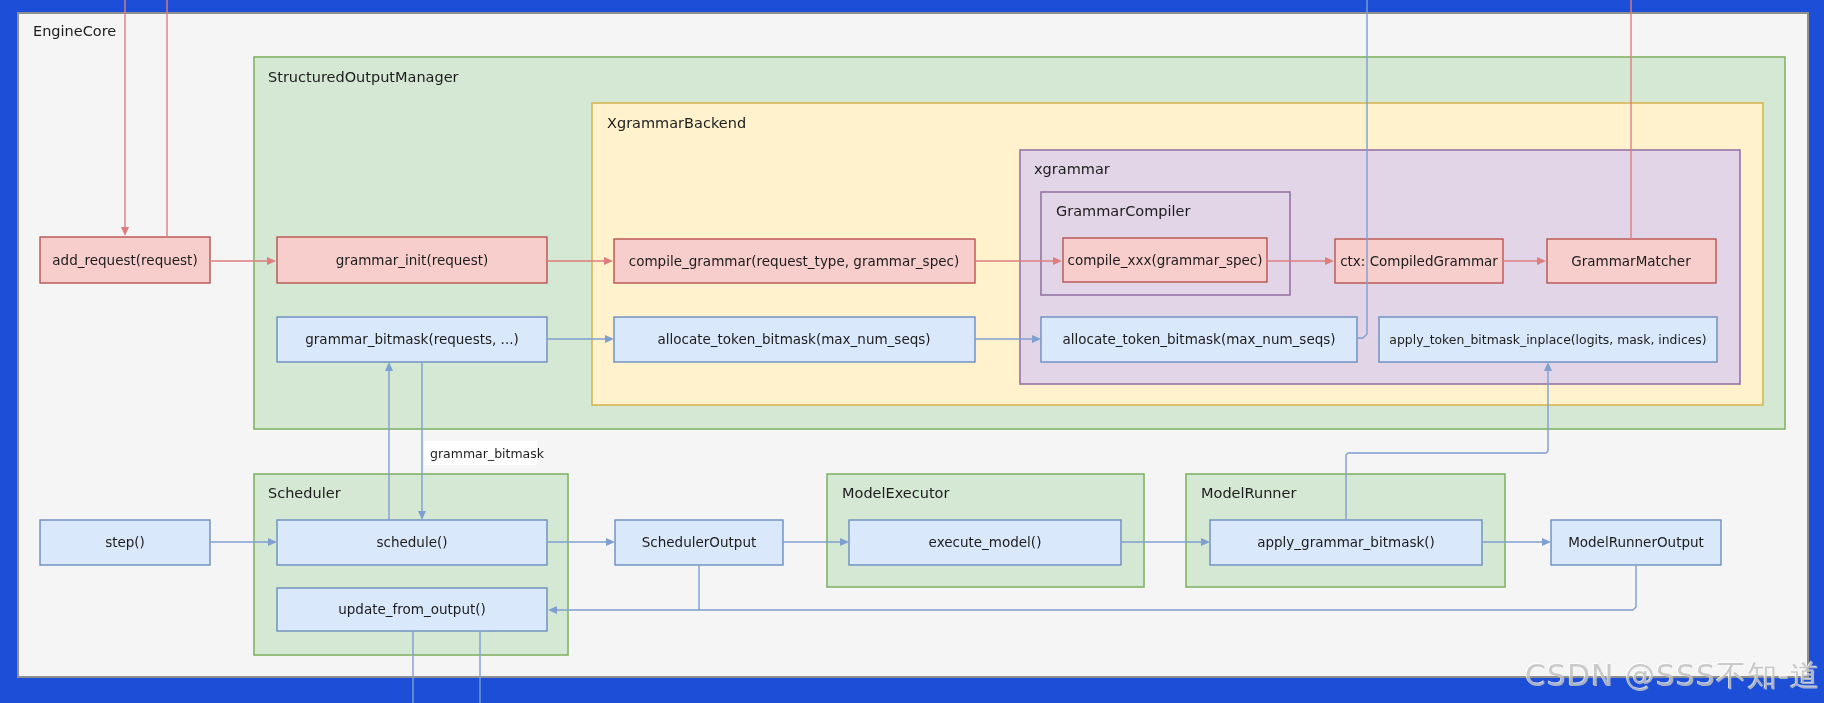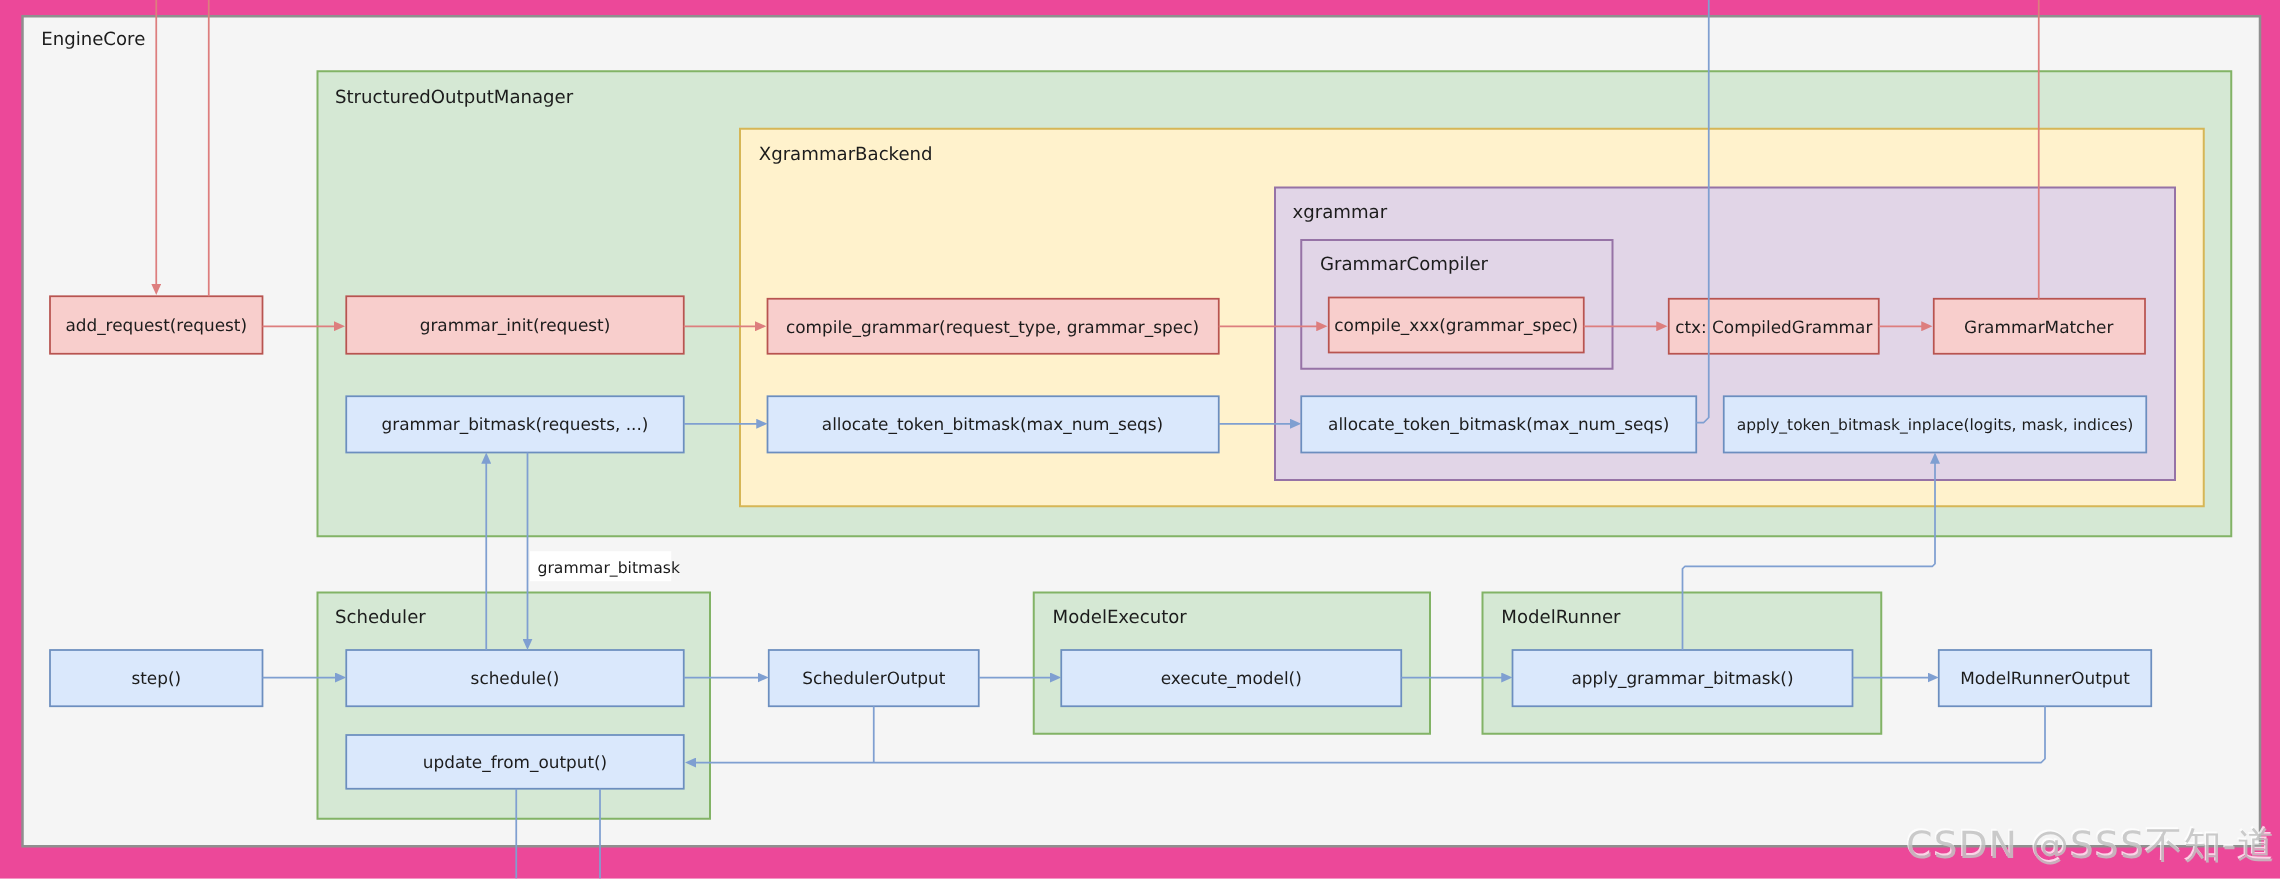--- a/index.html
+++ b/index.html
@@ -1,16 +1,16 @@
 <!DOCTYPE html>
 <html style="--gray-fill: #f5f5f5; --gray-stroke: #8f8f8f; --green-fill: #d5e8d4; --green-stroke: #82b366; --yellow-fill: #fff2cc; --yellow-stroke: #d6b656; --purple-fill: #e1d5e7; --purple-stroke: #9673a6; --red-fill: #f8cecc; --red-stroke: #b85450; --blue-fill: #dae8fc; --blue-stroke: #6c8ebf; --red-line: #dd7e7e; --blue-line: #7f9fd1;"><head>
 <meta charset="utf-8">
 <style>
   html,body{margin:0;padding:0;background:#ffffff;}
-  .canvas{position:relative;width:1824px;height:703px;background:#ec4899;overflow:hidden;}
+  .canvas{position:relative;width:1824px;height:703px;background:#1d4ed8;overflow:hidden;}
   svg{display:block;}
   text{font-family:"DejaVu Sans","Liberation Sans",sans-serif;fill:#1c1c1c;}
   .cont-gray{fill:var(--gray-fill);stroke:var(--gray-stroke);stroke-width:2;}
   .cont-green{fill:var(--green-fill);stroke:var(--green-stroke);stroke-width:1.6;}
   .cont-yellow{fill:var(--yellow-fill);stroke:var(--yellow-stroke);stroke-width:1.6;}
   .cont-purple{fill:var(--purple-fill);stroke:var(--purple-stroke);stroke-width:1.6;}
   .box-red{fill:var(--red-fill);stroke:var(--red-stroke);stroke-width:1.4;}
   .box-blue{fill:var(--blue-fill);stroke:var(--blue-stroke);stroke-width:1.4;}
   .cont-label{font-size:14.5px;}
   .node-label{font-size:13.5px;text-anchor:middle;}

